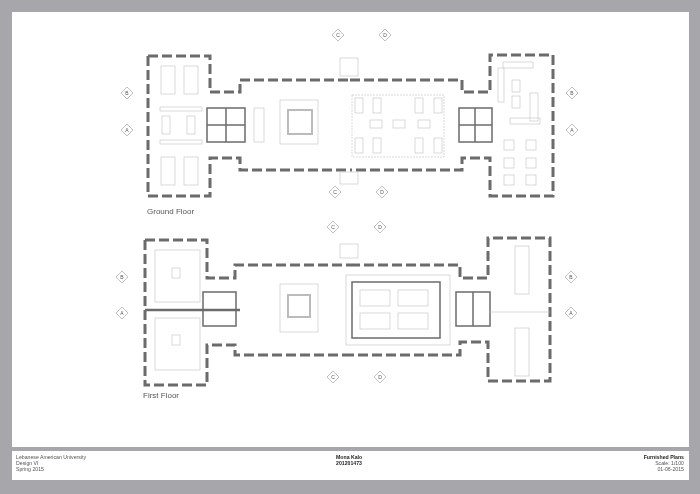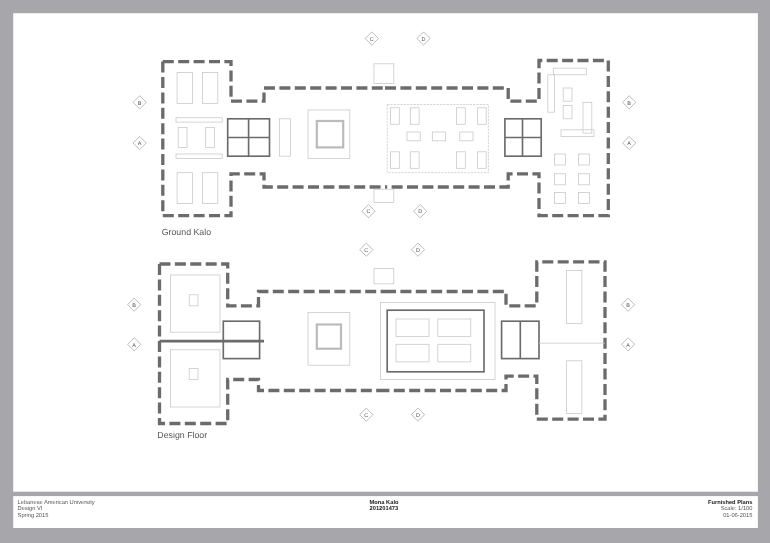--- a/index.html
+++ b/index.html
@@ -153,22 +153,22 @@
       <text x="571" y="279">B</text>
         <text x="571" y="315">A</text>
       <text x="333" y="229">C</text>
         <text x="380" y="229">D</text>
       <text x="333" y="379">C</text>
         <text x="380" y="379">D</text>
     </g>
   </g>
 </svg>
 
-<div class="floor-label" style="left:147px;top:207px;">Ground Kalo</div>
-<div class="floor-label" style="left:143px;top:391px;">Design Floor</div>
+<div class="floor-label" style="left:147px;top:207px;">Ground Floor</div>
+<div class="floor-label" style="left:143px;top:391px;">First Floor</div>
 
 <div class="titleblock">
   <div class="tb-left">
     <div>Lebanese American University</div>
     <div>Design VI</div>
     <div>Spring 2015</div>
   </div>
   <div class="tb-center">
     <div>Mona Kalo</div>
     <div>201201473</div>

